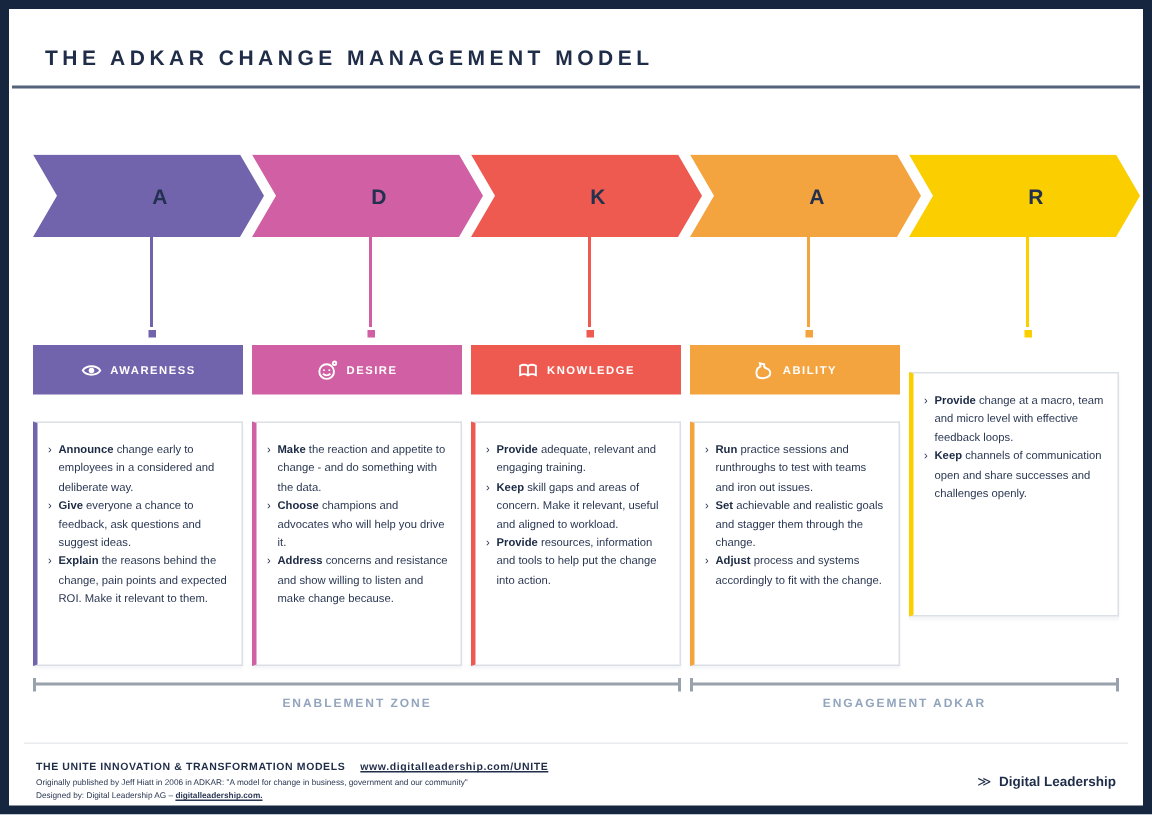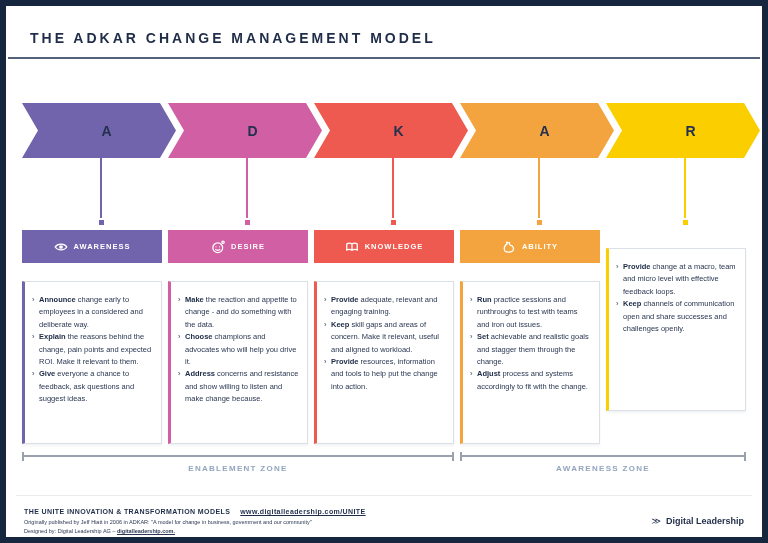--- a/index.html
+++ b/index.html
@@ -87,22 +87,22 @@
         <div class="badge">
           <svg width="14" height="14" viewBox="0 0 12 12" fill="none" stroke="#fff" stroke-width="1.1">
               <path d="M1 6 C3 2.8 9 2.8 11 6 C9 9.2 3 9.2 1 6 Z"></path>
               <circle cx="6" cy="6" r="1.6" fill="#fff" stroke="none"></circle>
             </svg>
           <span class="lbl">AWARENESS</span>
         </div>
         <div class="box">
           <ul>
             <li><b>Announce</b> <span>change early to employees in a considered and deliberate way.</span></li>
+            <li><b>Give</b> <span>everyone a chance to feedback, ask questions and suggest ideas.</span></li>
             <li><b>Explain</b> <span>the reasons behind the change, pain points and expected ROI. Make it relevant to them.</span></li>
-            <li><b>Give</b> <span>everyone a chance to feedback, ask questions and suggest ideas.</span></li>
           </ul>
         </div>
       </div>
 
       <div class="col" style="--c: #d05fa3;">
         <div class="chevron">
             <span>D</span>
           </div>
         <div class="connector">
             <span class="line"></span>
@@ -192,21 +192,21 @@
 
     </div>
 
     <div class="grid zones">
       <div class="zone1">
         <div class="zone-line"></div>
         <div class="zone-label">ENABLEMENT ZONE</div>
       </div>
       <div class="zone2">
         <div class="zone-line"></div>
-        <div class="zone-label">AWARENESS ZONE</div>
+        <div class="zone-label">ENGAGEMENT ADKAR</div>
       </div>
     </div>
 
     <div class="pre-footer"></div>
 
     <div class="footer">
       <div>
         <div class="f-line1">
           <span>THE UNITE INNOVATION &amp; TRANSFORMATION MODELS</span><a href="#">www.digitalleadership.com/UNITE</a>
         </div>

